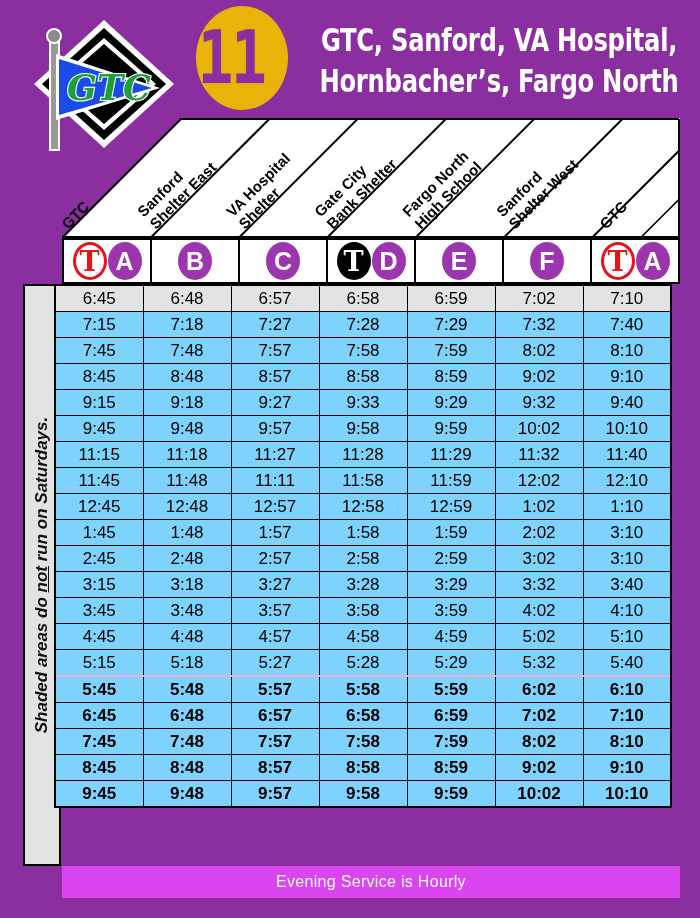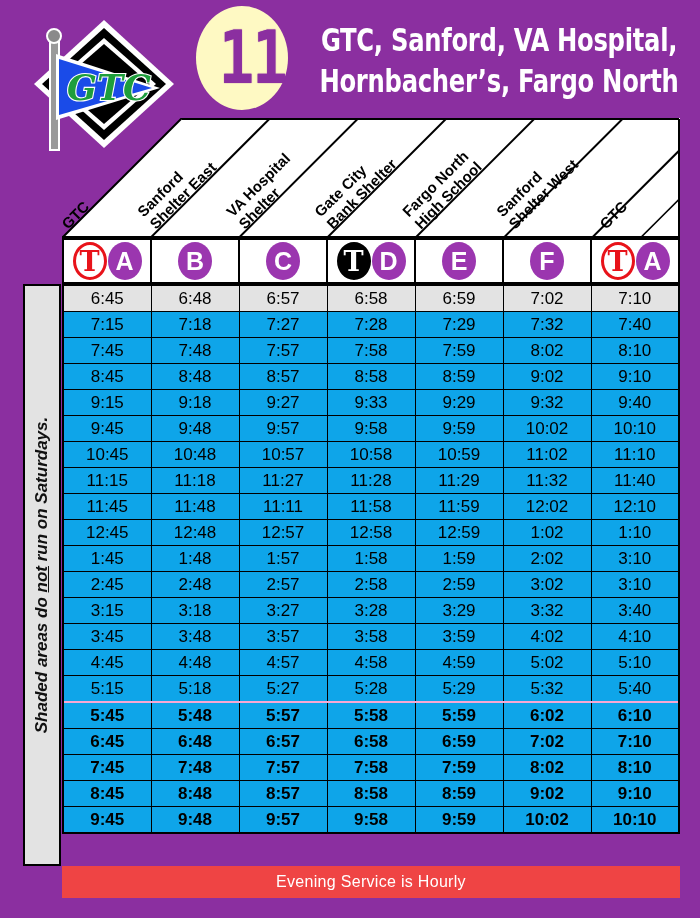--- a/index.html
+++ b/index.html
@@ -12,22 +12,22 @@
   }
 
   
   #header{position:absolute;left:0;top:0;width:700px;height:118px;}
 
   #logo{position:absolute;left:22px;top:16px;width:160px;height:150px;}
   #logo svg{display:block;}
 
   #route-badge{
     position:absolute;left:196px;top:6px;width:92px;height:104px;
-    background:#fef9c3;border-radius:50%;
-    display:flex;align-items:center;justify-content:flex-end;
+    background:#eab308;border-radius:50%;
+    display:flex;align-items:center;justify-content:flex-start;
   }
   #route-badge .num{
     color:#8B2FA0;
     font-family:"DejaVu Sans Mono","Liberation Mono",monospace;
     font-weight:bold;
     font-size:62px;
     line-height:1;
     letter-spacing:-2px;
     transform:scaleX(0.95) scaleY(1.18);
     text-shadow:0 0 1px #8B2FA0;
@@ -97,24 +97,24 @@
     font-size:27px;
   }
   .badge.transfer-black{
     background:#000;color:#fff;border:2px solid #000;
     font-family:"DejaVu Serif","Liberation Serif",serif;
     font-size:27px;
   }
 
   
   #sched{
-    position:absolute;left:62px;top:284px;width:618px;
+    position:absolute;left:54px;top:284px;width:618px;
     border-collapse:collapse;
     table-layout:fixed;
-    background:#0ea5e9;
+    background:#7dd3fc;
   }
   #sched td{
     border:1px solid #000;
     text-align:center;
     font-size:17px;
     height:25px;
     padding:0;
     color:#000;
     font-family:"Liberation Sans","DejaVu Sans",sans-serif;
   }
@@ -122,21 +122,21 @@
   #sched tr.evening td{font-weight:bold;}
   #sched tr.sep-top td{border-top:2px solid #f9a8d4;}
   #sched tr:first-child td{border-top:2px solid #000;}
   #sched td:first-child{border-left:2px solid #000;}
   #sched td:last-child{border-right:2px solid #000;}
   #sched tr:last-child td{border-bottom:2px solid #000;}
 
   
   #footer{
     position:absolute;left:62px;top:866px;width:618px;height:32px;
-    background:#ef4444;color:#fff;
+    background:#d946ef;color:#fff;
     display:flex;align-items:center;justify-content:center;
     font-size:16px;
     letter-spacing:0.3px;
   }
 </style>
 </head>
 <body>
 
 <div id="header">
 
@@ -293,29 +293,20 @@
       <tr class="">
         <td>9:45</td>
         <td>9:48</td>
         <td>9:57</td>
         <td>9:58</td>
         <td>9:59</td>
         <td>10:02</td>
         <td>10:10</td>
       </tr>
       <tr class="">
-        <td>10:45</td>
-        <td>10:48</td>
-        <td>10:57</td>
-        <td>10:58</td>
-        <td>10:59</td>
-        <td>11:02</td>
-        <td>11:10</td>
-      </tr>
-      <tr class="">
         <td>11:15</td>
         <td>11:18</td>
         <td>11:27</td>
         <td>11:28</td>
         <td>11:29</td>
         <td>11:32</td>
         <td>11:40</td>
       </tr>
       <tr class="">
         <td>11:45</td>

